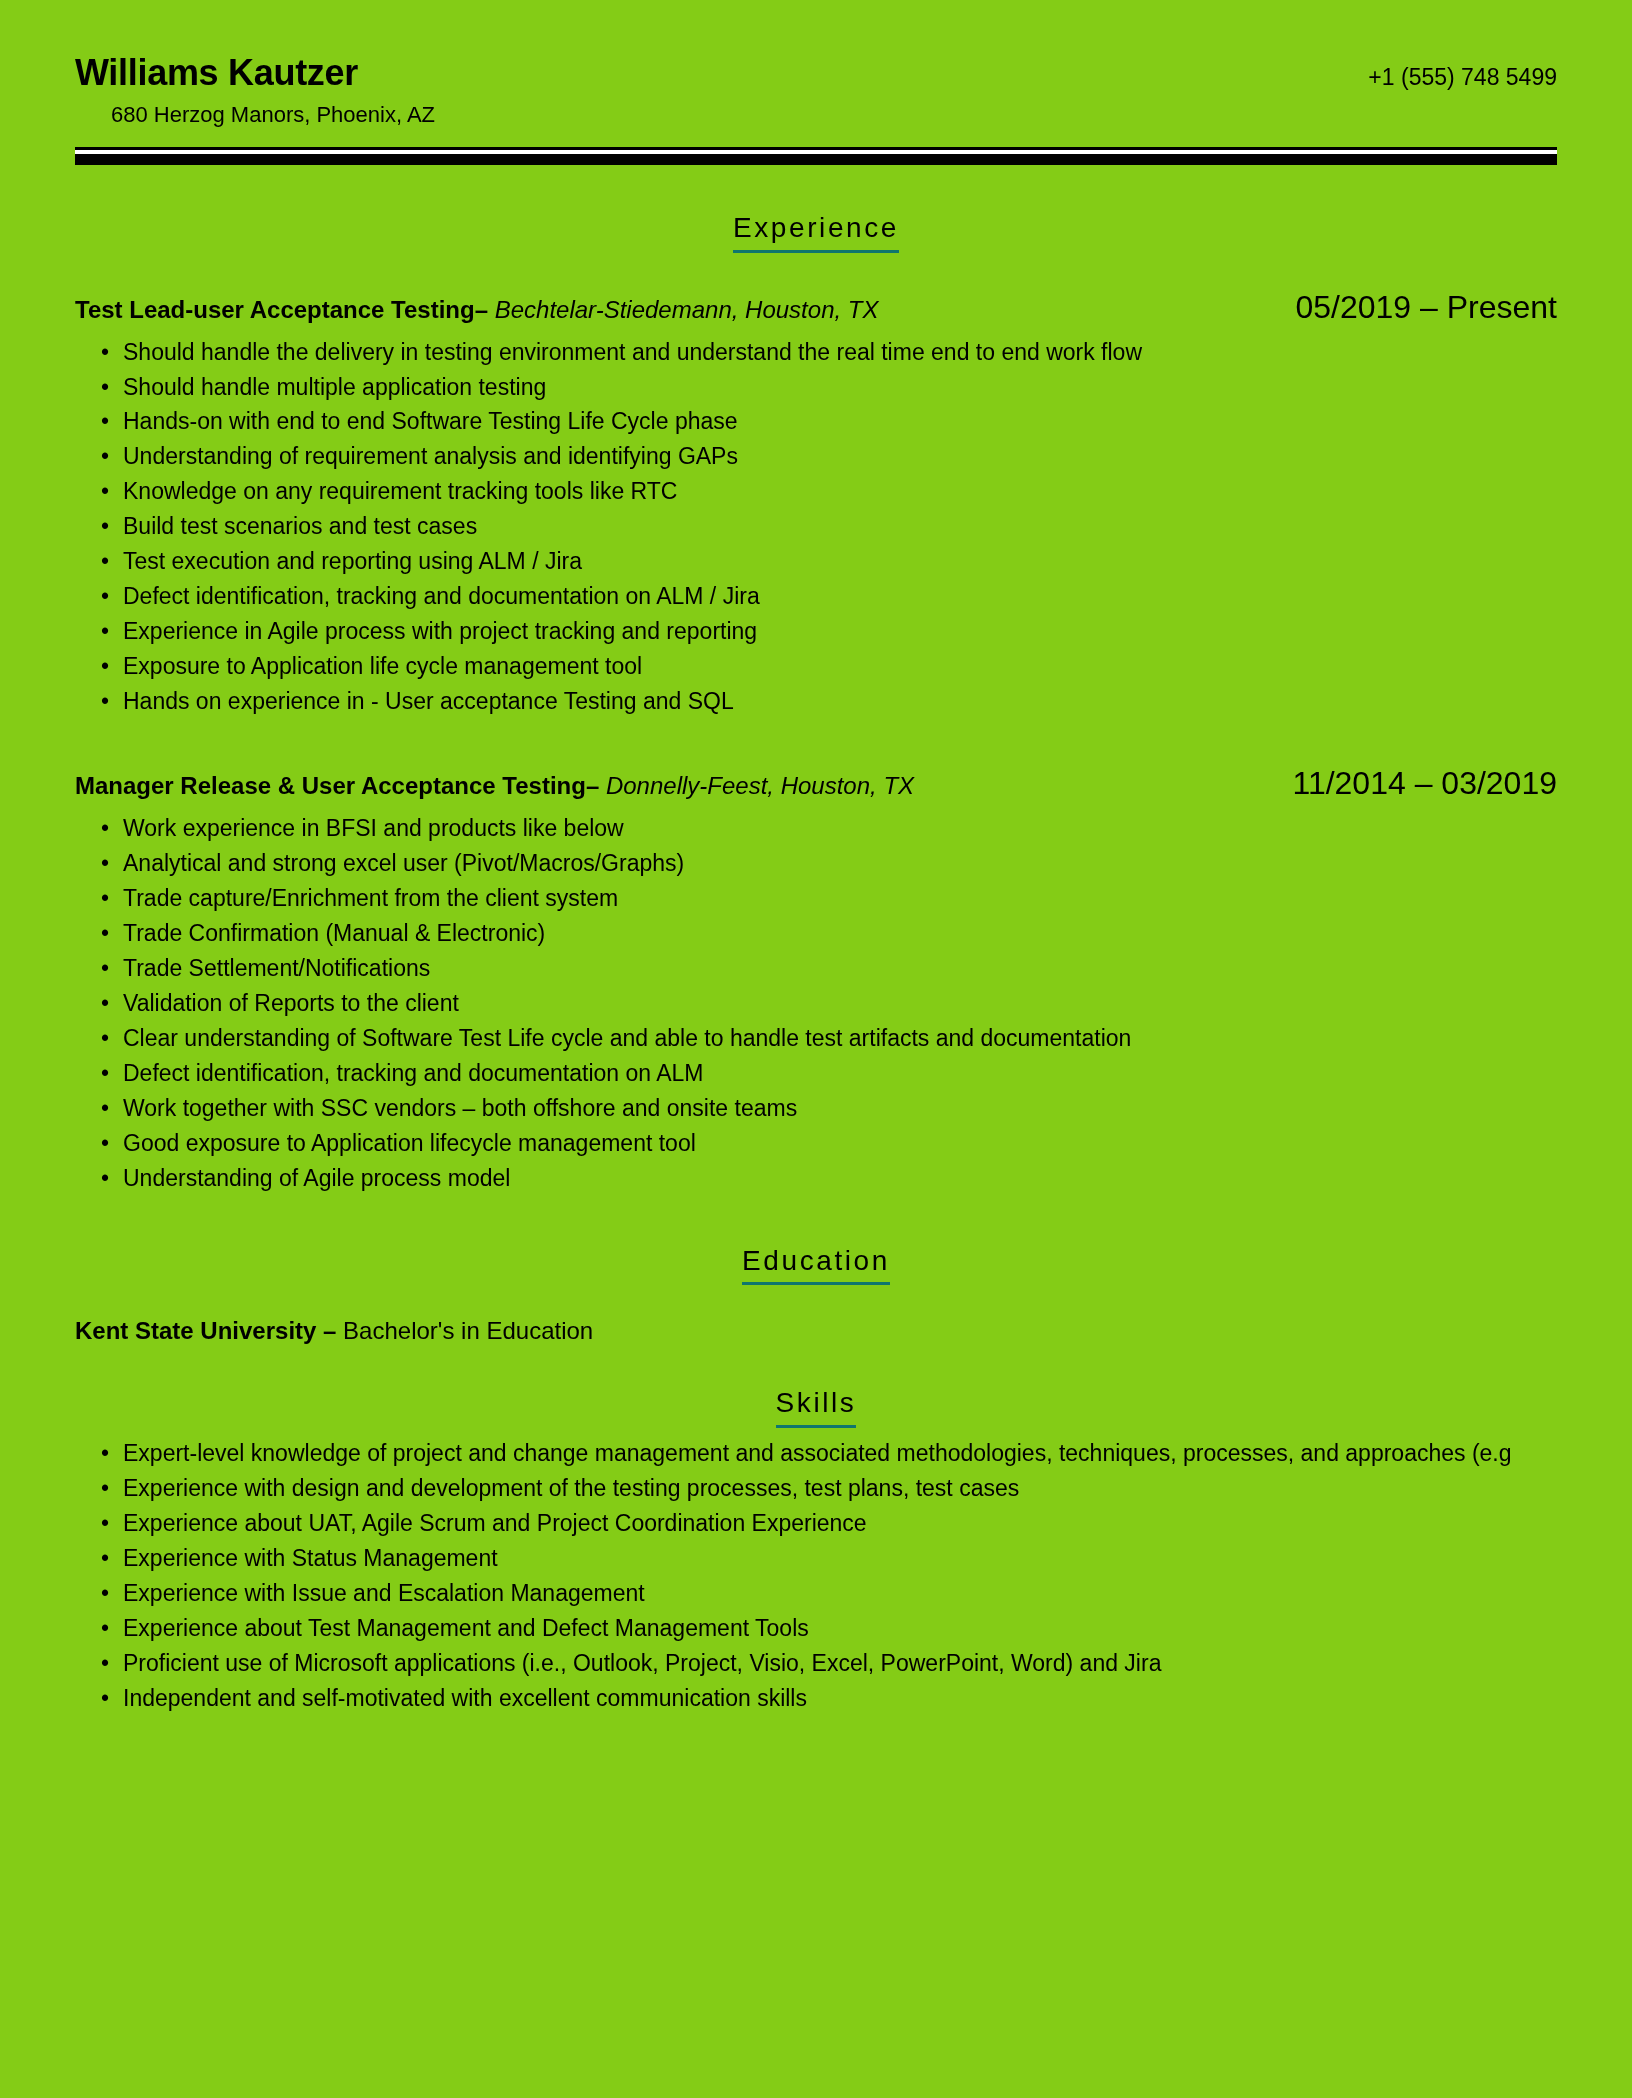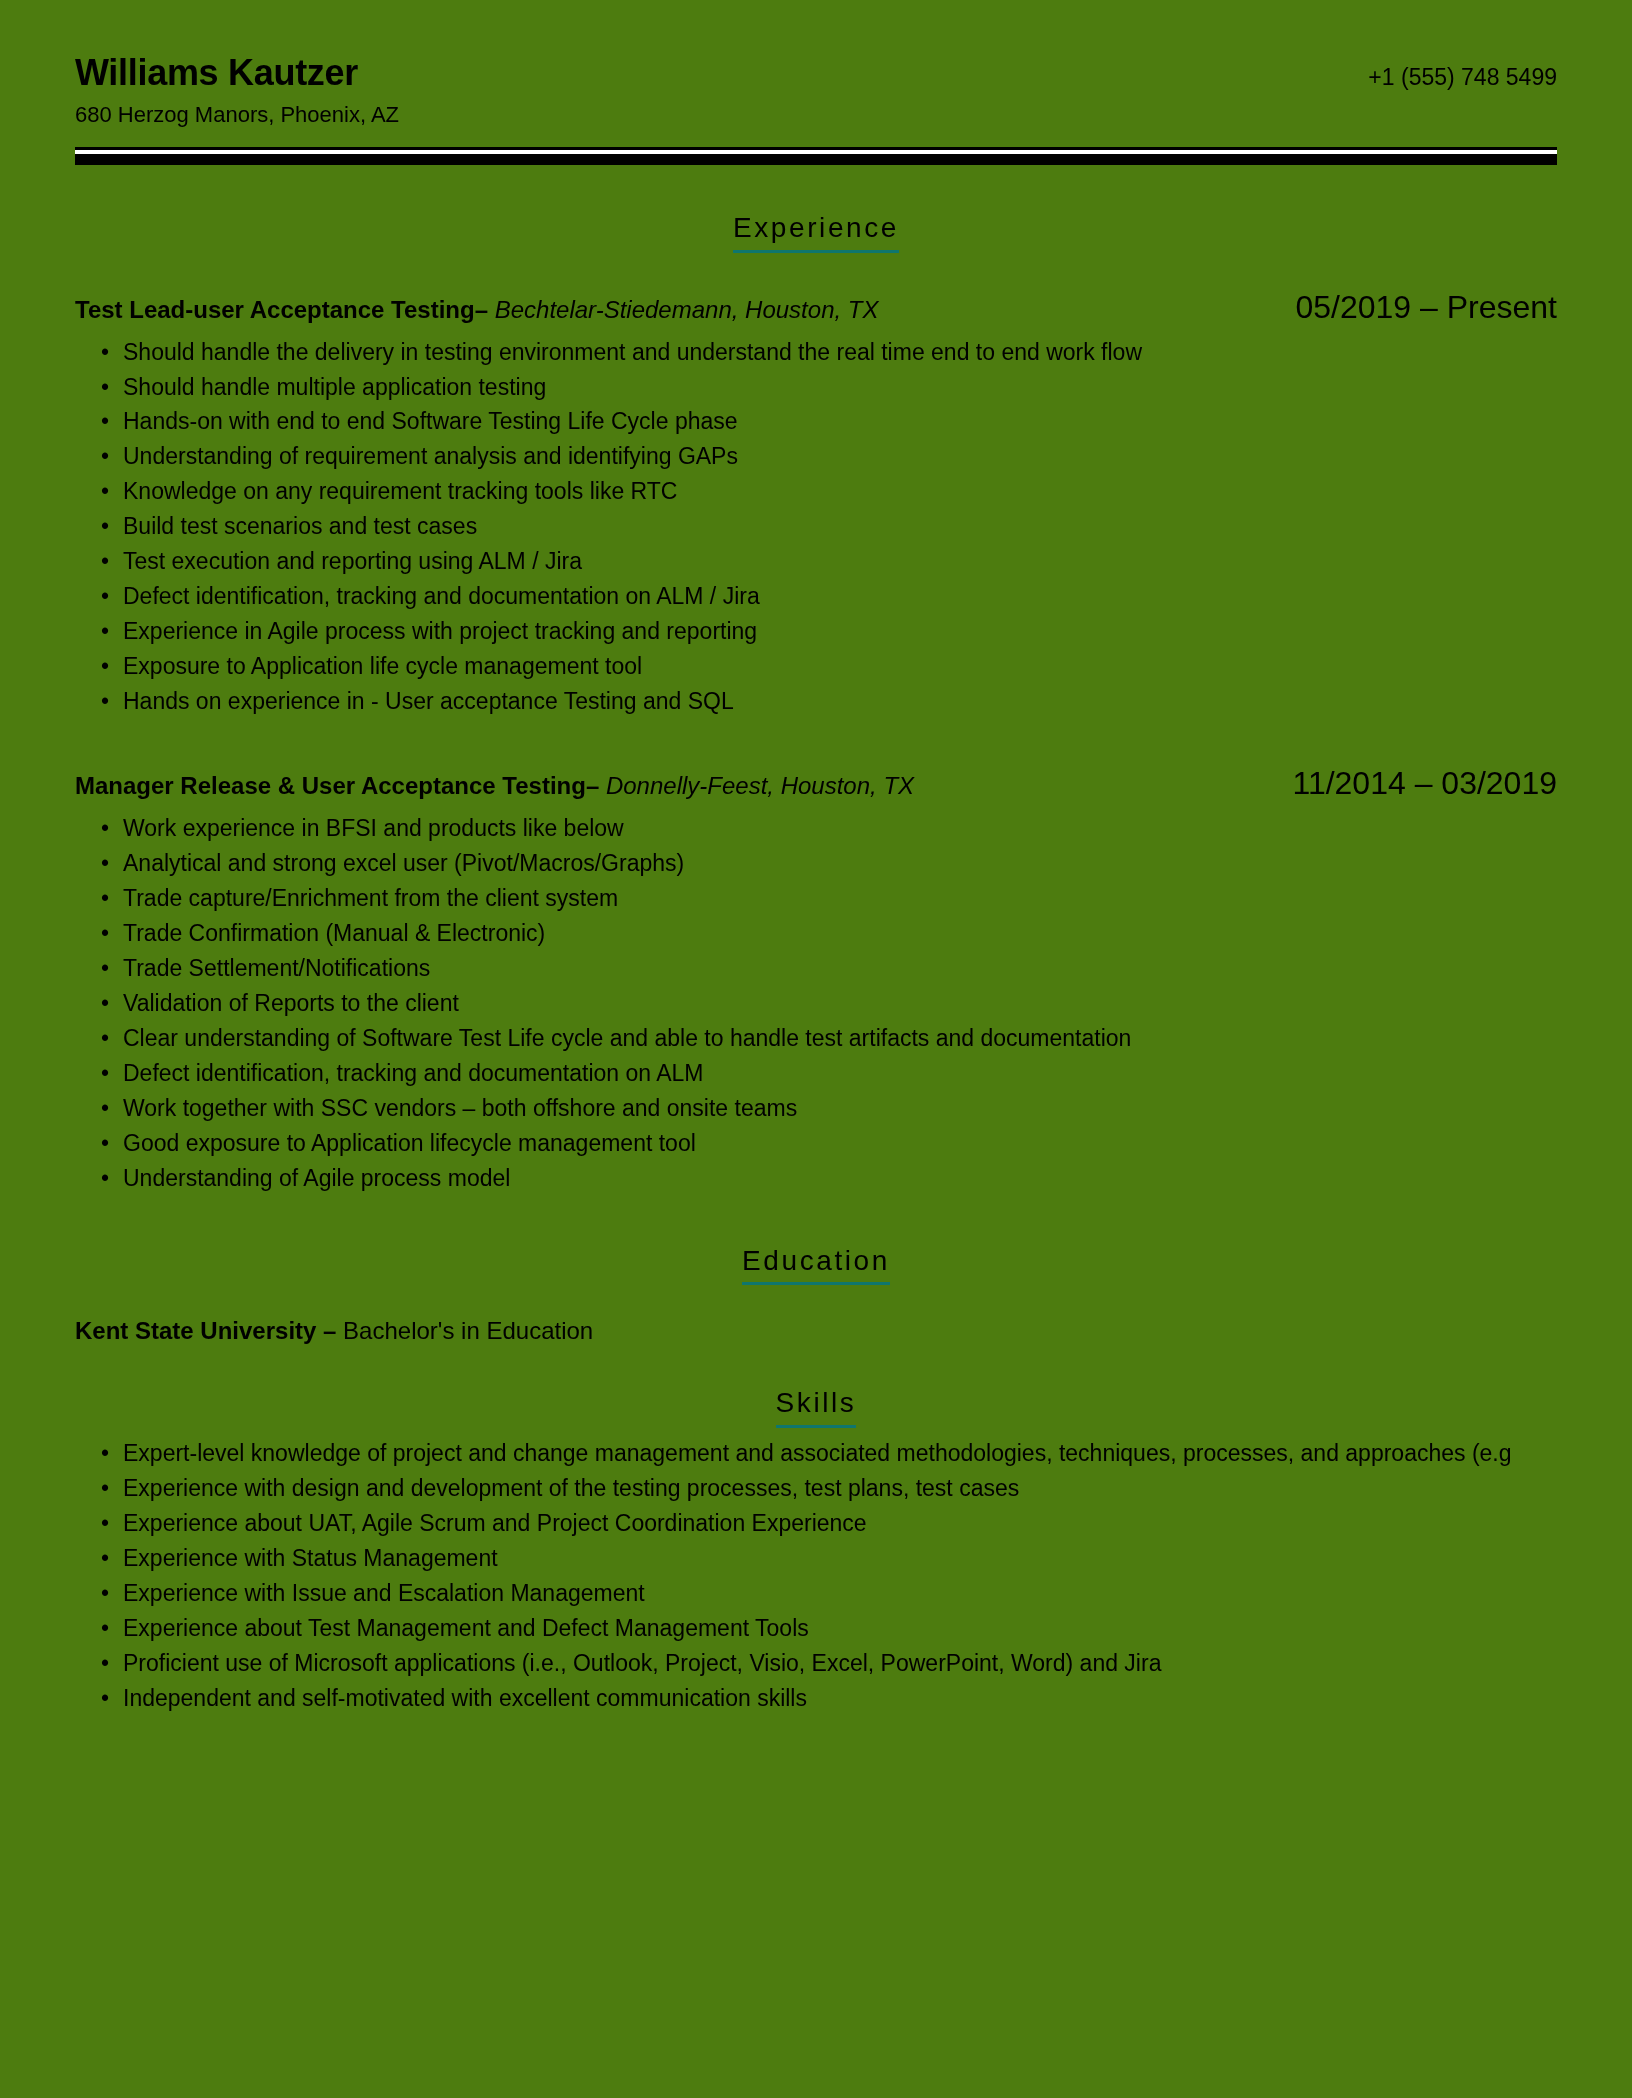--- a/index.html
+++ b/index.html
@@ -13,21 +13,21 @@
     font-family: "Liberation Sans", sans-serif;
     color: #000000;
     -webkit-font-smoothing: antialiased;
   }
   .page {
     position: relative;
     width: 1632px;
     height: 2098px;
     box-sizing: border-box;
     padding: 0 75px;
-    background: #4d7c0f;
+    background: #84cc16;
   }
 
   
   .header {
     padding-top: 52px;
   }
   .header-top {
     display: flex;
     align-items: baseline;
     justify-content: space-between;
@@ -40,20 +40,21 @@
   }
   .phone {
     font-size: 23px;
     line-height: 1.15;
     white-space: nowrap;
   }
   .address {
     font-size: 22px;
     line-height: 1.3;
     margin-top: 8px;
+    margin-left: 36px;
   }
   .rule {
     margin-top: 17px;
   }
   .rule .thin {
     height: 3px;
     background: #000;
   }
   .rule .gap {
     height: 4px;

